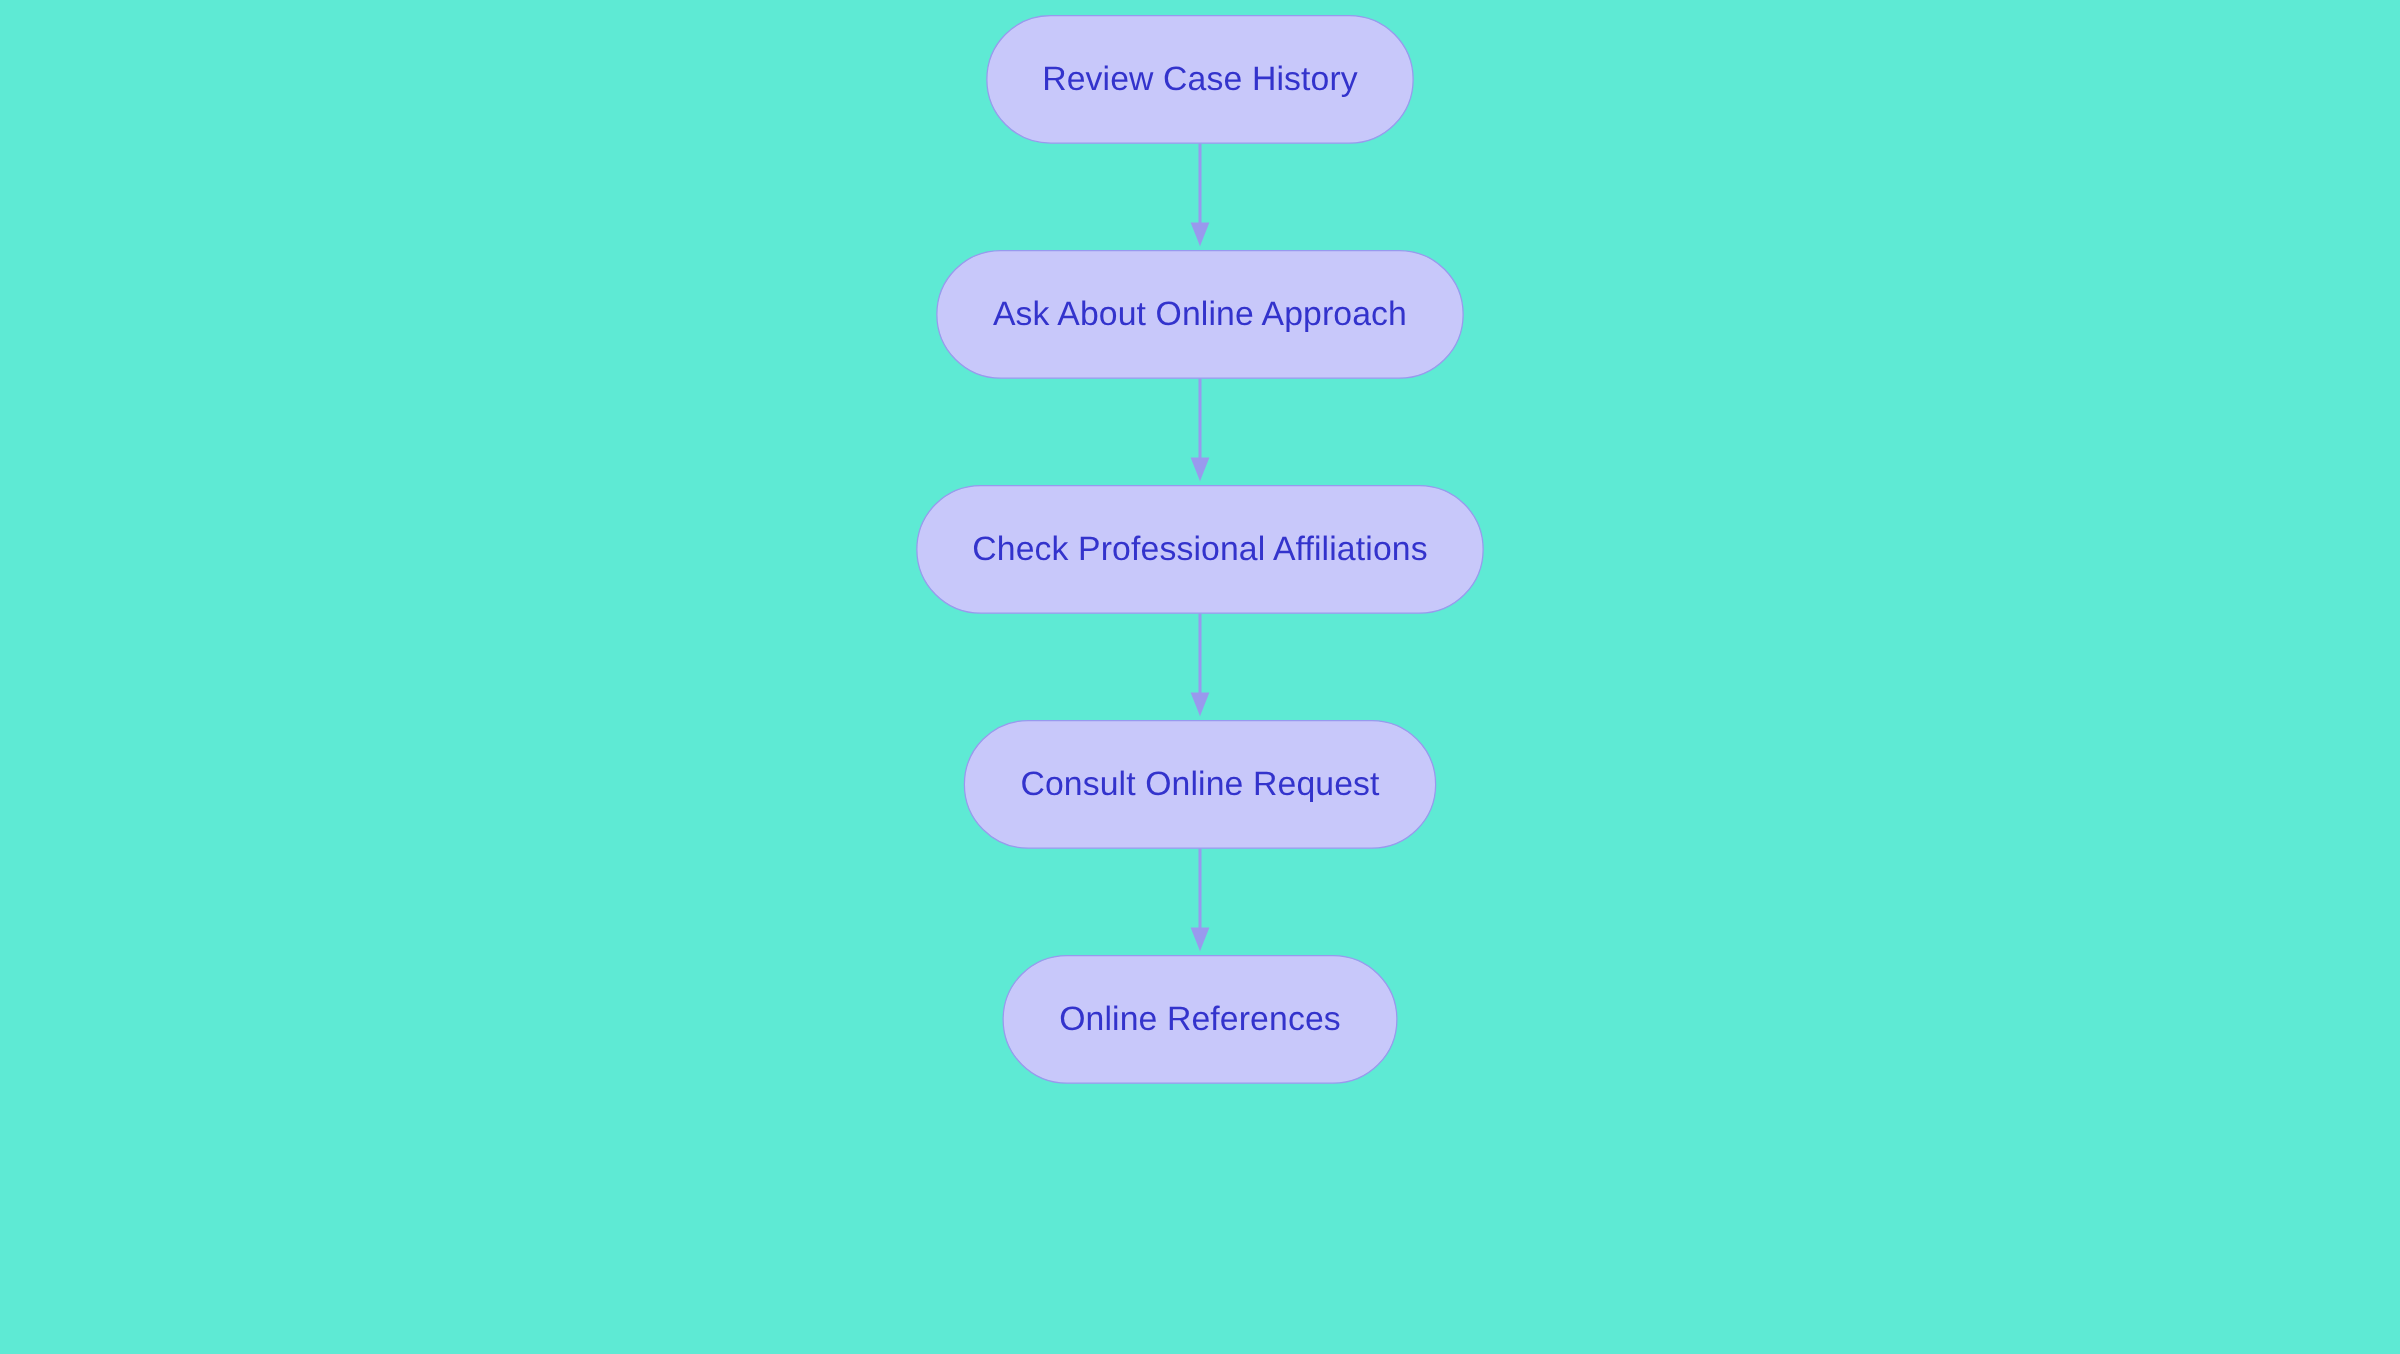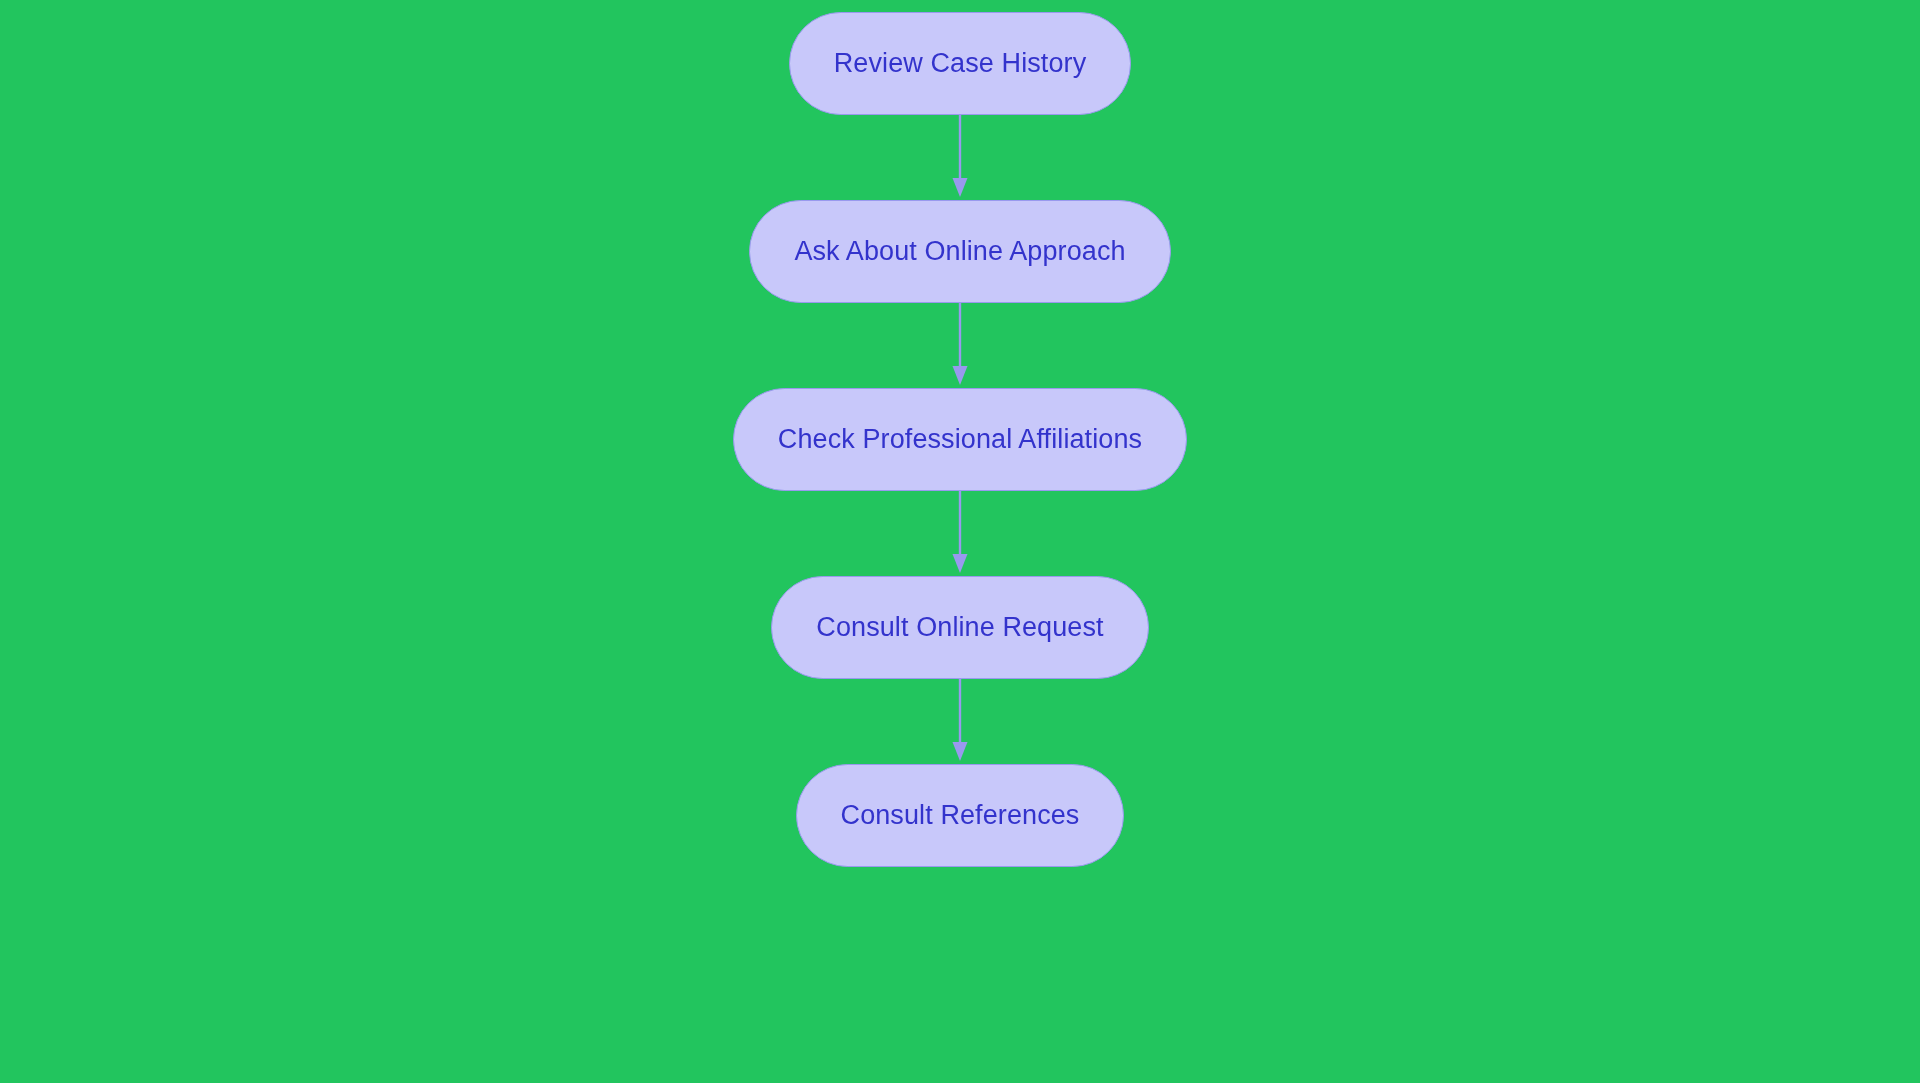--- a/index.html
+++ b/index.html
@@ -12,21 +12,21 @@
     width: 1920px;
     height: 1083px;
     overflow: hidden;
     font-family: "Liberation Sans", sans-serif;
   }
 
   #flow-canvas {
     position: relative;
     width: 1920px;
     height: 1083px;
-    background: #22c55e;
+    background: #5eead4;
   }
 
   .flow-column {
     position: absolute;
     left: 0;
     top: 0;
     width: 1920px;
     height: 1083px;
     display: flex;
     flex-direction: column;
@@ -127,17 +127,17 @@
     </div>
 
     <div class="connector">
       <svg width="30" height="85" viewBox="0 0 30 85" aria-hidden="true">
         <line x1="15" y1="0" x2="15" y2="64" stroke="#9999ee" stroke-width="2.4"></line>
         <polygon points="7.5,63 22.5,63 15,82" fill="#9999ee"></polygon>
       </svg>
     </div>
 
     <div class="node n4">
-      <span class="node-label">Consult References</span>
+      <span class="node-label">Online References</span>
     </div>
 
   </div>
 </div>
 
 </body></html>

